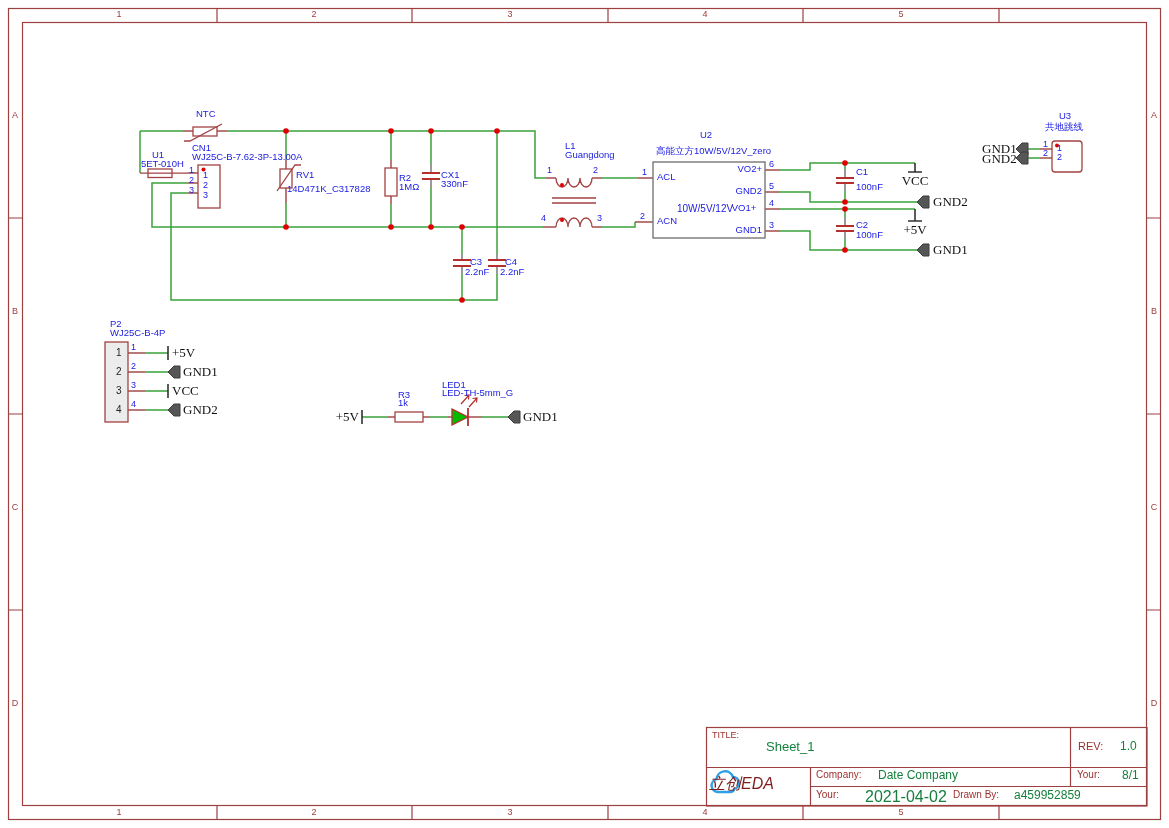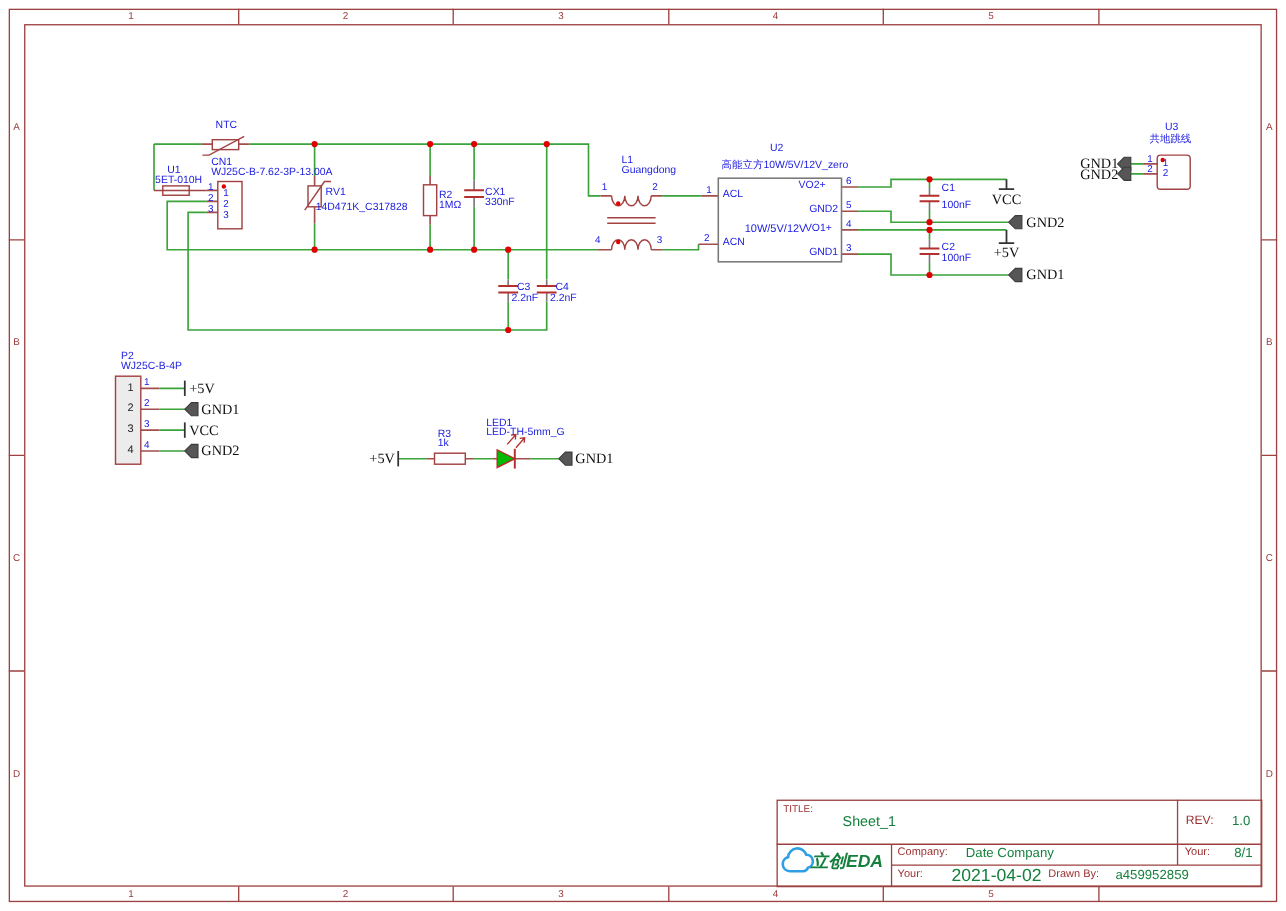--- a/index.html
+++ b/index.html
@@ -237,21 +237,21 @@
 <span class="t b" style="left:700px;top:130px">U2</span>
 <span class="t b" style="left:656px;top:146px">高能立方10W/5V/12V_zero</span>
 <span class="t pn" style="left:642px;top:168px">1</span>
 <span class="t pn" style="left:640px;top:212px">2</span>
 <span class="t pn" style="left:769px;top:160px">6</span>
 <span class="t pn" style="left:769px;top:182px">5</span>
 <span class="t pn" style="left:769px;top:199px">4</span>
 <span class="t pn" style="left:769px;top:221px">3</span>
 <span class="t b" style="left:657px;top:172px">ACL</span>
 <span class="t b" style="left:657px;top:216px">ACN</span>
-<span class="t b" style="left:726px;top:164px;width:36px;">VO2+</span>
+<span class="t b" style="left:726px;top:164px;width:36px;text-align:right">VO2+</span>
 <span class="t b" style="left:726px;top:186px;width:36px;text-align:right">GND2</span>
 <span class="t b" style="left:726px;top:203px;width:36px;text-align:center">VO1+</span>
 <span class="t b" style="left:726px;top:225px;width:36px;text-align:right">GND1</span>
 <span class="t b" style="left:677px;top:204px;font-size:10px">10W/5V/12V</span>
 <span class="t b" style="left:856px;top:167px">C1</span>
 <span class="t b" style="left:856px;top:182px">100nF</span>
 <span class="t b" style="left:856px;top:220px">C2</span>
 <span class="t b" style="left:856px;top:230px">100nF</span>
 <span class="t b" style="left:1059px;top:111px">U3</span>
 <span class="t b" style="left:1045px;top:122px">共地跳线</span>
@@ -284,21 +284,21 @@
 <span class="t net" style="left:183px;top:365px">GND1</span>
 <span class="t net" style="left:172px;top:384px">VCC</span>
 <span class="t net" style="left:183px;top:403px">GND2</span>
 <span class="t net" style="left:331px;top:410px;width:28px;text-align:right">+5V</span>
 <span class="t net" style="left:523px;top:410px">GND1</span>
 
 <span class="t tl" style="left:712px;top:731px;font-size:9px">TITLE:</span>
 <span class="t tv" style="left:766px;top:740px;font-size:13px">Sheet_1</span>
 <span class="t tl" style="left:1078px;top:741px;font-size:11px">REV:</span>
 <span class="t tv" style="left:1120px;top:740px;font-size:12px">1.0</span>
-<span class="t" style="left:737px;top:776px;font-size:16px;font-weight:bold;font-style:italic;color:#15803d">立创EDA</span>
+<span class="t" style="left:709px;top:776px;font-size:16px;font-weight:normal;font-style:italic;color:#7f1d1d">立创EDA</span>
 <span class="t tl" style="left:816px;top:770px;font-size:10px">Company:</span>
 <span class="t tv" style="left:878px;top:769px;font-size:12px">Date Company</span>
 <span class="t tl" style="left:1077px;top:770px;font-size:10px">Your:</span>
 <span class="t tv" style="left:1122px;top:769px;font-size:12px">8/1</span>
 <span class="t tl" style="left:816px;top:790px;font-size:10px">Your:</span>
 <span class="t tv" style="left:865px;top:789px;font-size:16px">2021-04-02</span>
 <span class="t tl" style="left:953px;top:790px;font-size:10px">Drawn By:</span>
 <span class="t tv" style="left:1014px;top:789px;font-size:12px">a459952859</span>
 
 </div>

